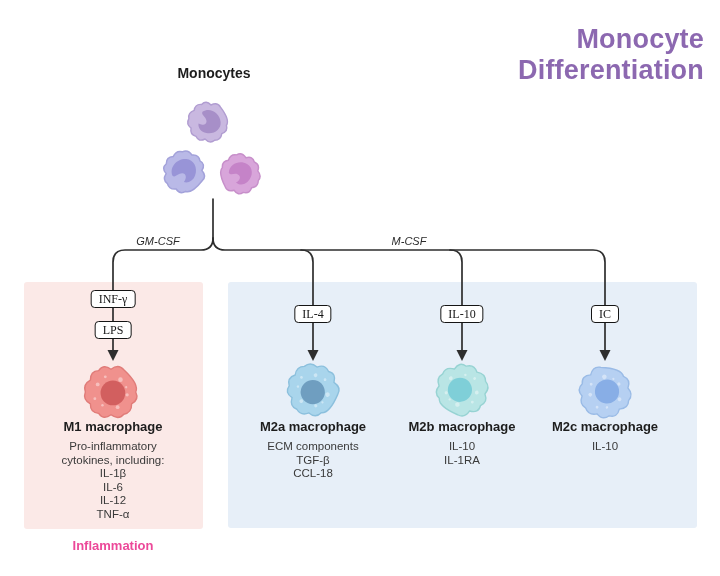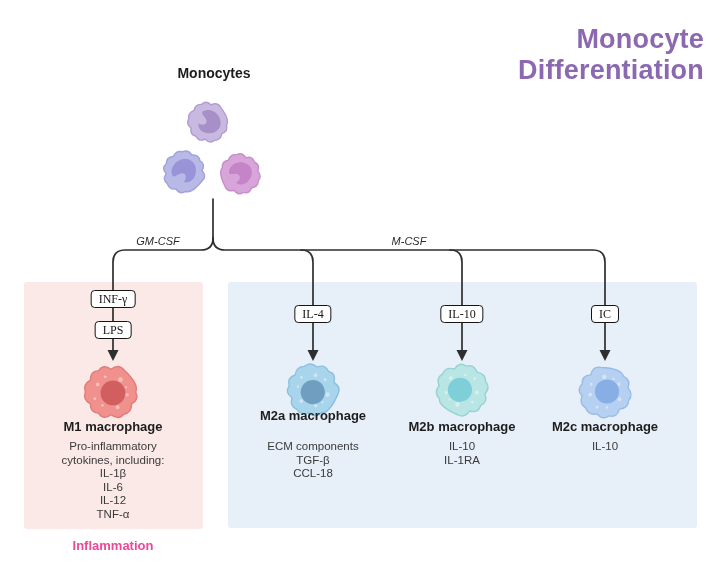--- a/index.html
+++ b/index.html
@@ -146,21 +146,21 @@
   <div class="cell-title cx abs" style="left:113px;top:419px">M1 macrophage</div>
   <div class="products cx abs" style="left:113px;top:440px">
     <div>Pro-inflammatory</div>
     <div>cytokines, including:</div>
     <div>IL-1β</div>
     <div>IL-6</div>
     <div>IL-12</div>
     <div>TNF-α</div>
   </div>
 
-  <div class="cell-title cx abs" style="left:313px;top:408px">M2a macrophage</div>
+  <div class="cell-title cx abs" style="left:313px;top:419px">M2a macrophage</div>
   <div class="products cx abs" style="left:313px;top:440px">
     <div>ECM components</div>
     <div>TGF-β</div>
     <div>CCL-18</div>
   </div>
 
   <div class="cell-title cx abs" style="left:462px;top:419px">M2b macrophage</div>
   <div class="products cx abs" style="left:462px;top:440px">
     <div>IL-10</div>
     <div>IL-1RA</div>

